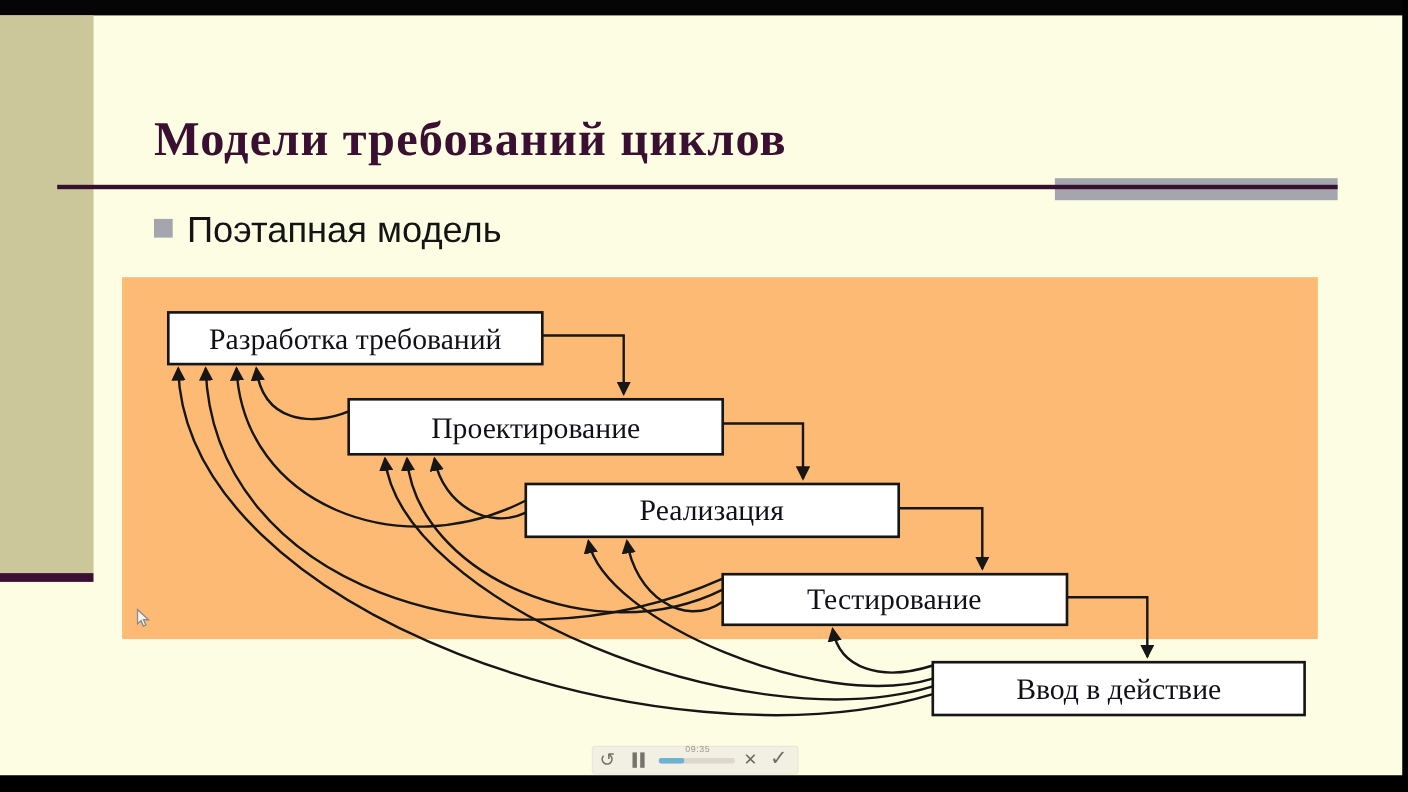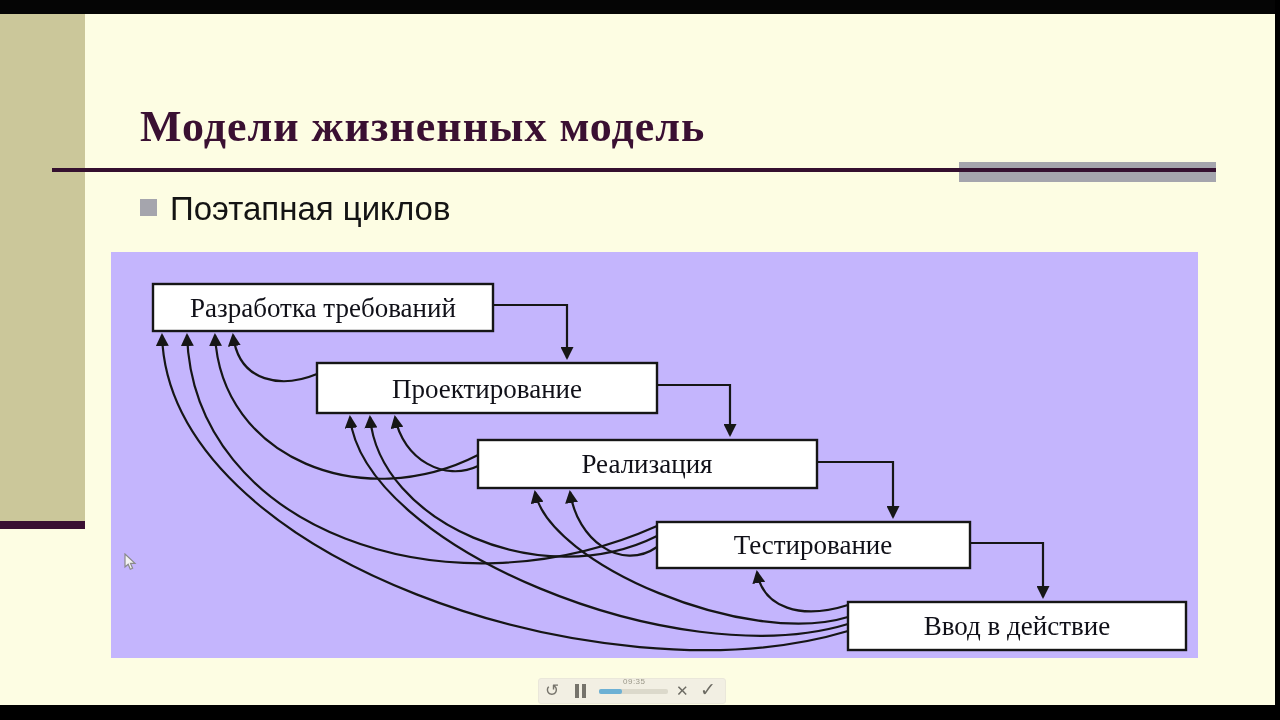--- a/index.html
+++ b/index.html
@@ -19,21 +19,21 @@
 
   .slide-title{left:140px;top:58px;width:900px;height:58px;
       font-family:"Liberation Serif","DejaVu Serif",serif;font-weight:bold;
       font-size:44px;color:#3a1032;letter-spacing:1px;white-space:nowrap;}
   .rule-gray{left:959px;top:148px;width:257px;height:20px;background:#a5a5ad;}
   .rule-maroon{left:52px;top:154px;width:1164px;height:4px;background:#35102f;}
 
   .bullet-square{left:140px;top:185px;width:17px;height:17px;background:#a5a5ad;}
   .bullet-text{left:170px;top:176px;font-size:33px;color:#141414;white-space:nowrap;}
 
-  .panel{left:111px;top:238px;width:1087px;height:406px;background:#c4b5fd;}
+  .panel{left:111px;top:238px;width:1087px;height:329px;background:#fdba74;}
   .panel svg{display:block;}
 
   
   .player{left:538px;top:664px;width:188px;height:26px;background:#f2efe3;
       border:1px solid #eae7da;border-radius:3px;box-sizing:border-box;}
   .p-replay{left:6px;top:0px;font-size:17px;color:#76736b;line-height:24px;cursor:pointer;}
   .p-pause{left:36px;top:5px;width:14px;height:14px;cursor:pointer;}
   .p-pause i{position:absolute;top:0;width:4px;height:14px;background:#76736b;}
   .p-pause i.b1{left:0;} .p-pause i.b2{left:7px;}
   .p-track{left:60px;top:10px;width:69px;height:5px;background:#dcd9cb;border-radius:2px;cursor:pointer;}
@@ -48,26 +48,26 @@
 </style>
 </head>
 <body>
 
 <div class="abs top-bar"></div>
 
 <div class="abs slide">
   <div class="abs sidebar"></div>
   <div class="abs sidebar-footer"></div>
 
-  <h1 class="abs slide-title">Модели жизненных модель</h1>
+  <h1 class="abs slide-title">Модели требований циклов</h1>
   <div class="abs rule-gray"></div>
   <div class="abs rule-maroon"></div>
 
   <div class="abs bullet-square"></div>
-  <div class="abs bullet-text">Поэтапная циклов</div>
+  <div class="abs bullet-text">Поэтапная модель</div>
 
   <div class="abs panel">
     <svg width="1087" height="423" viewBox="0 0 1087 423">
       <defs>
         <marker id="arr" viewBox="0 0 10 10" refX="8.5" refY="5" markerWidth="13" markerHeight="13" orient="auto" markerUnits="userSpaceOnUse">
           <path d="M0,0 L10,5 L0,10 z" fill="#161616"></path>
         </marker>
       </defs>
 
       <g fill="none" stroke="#161616" stroke-width="2.2">

